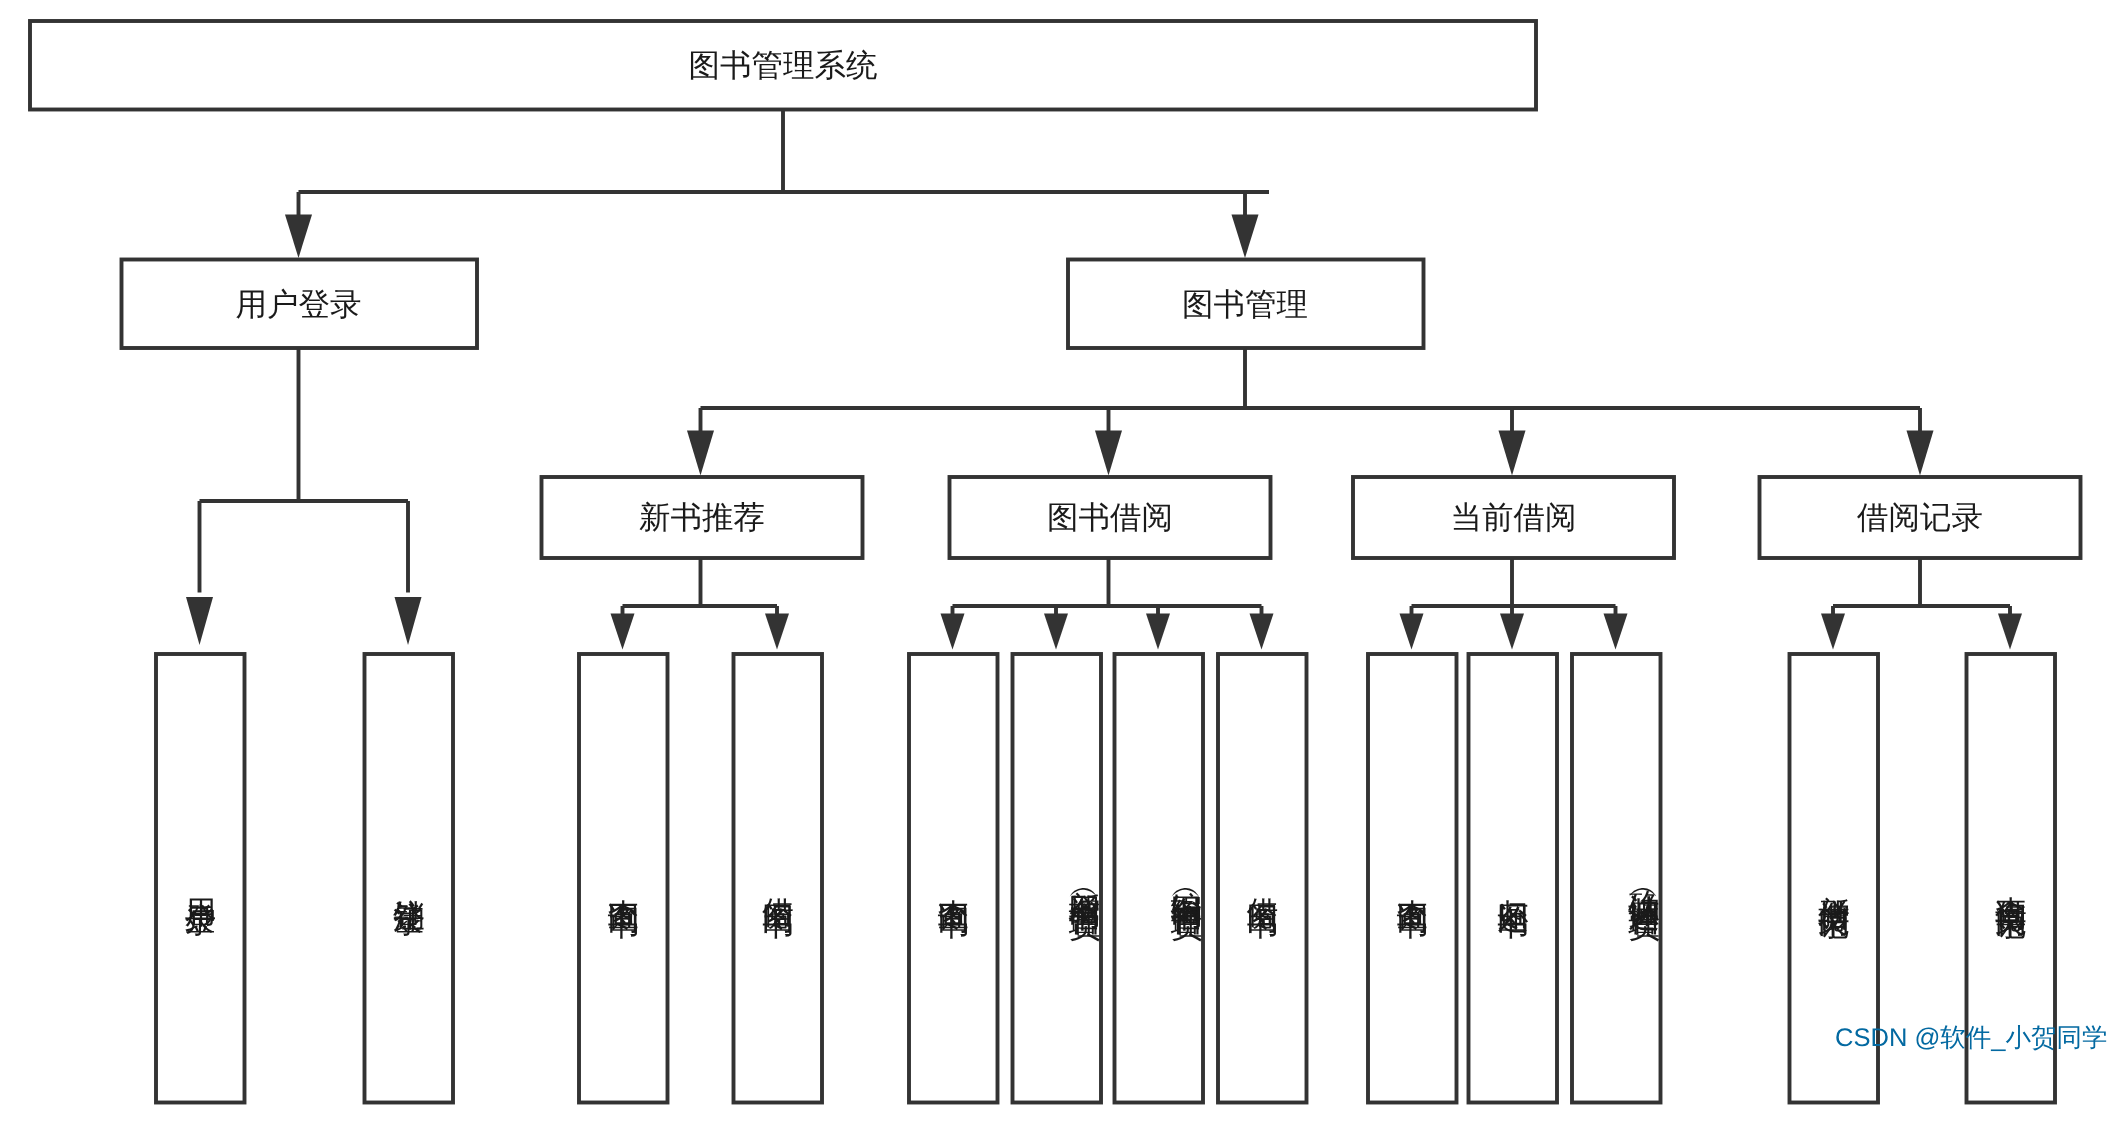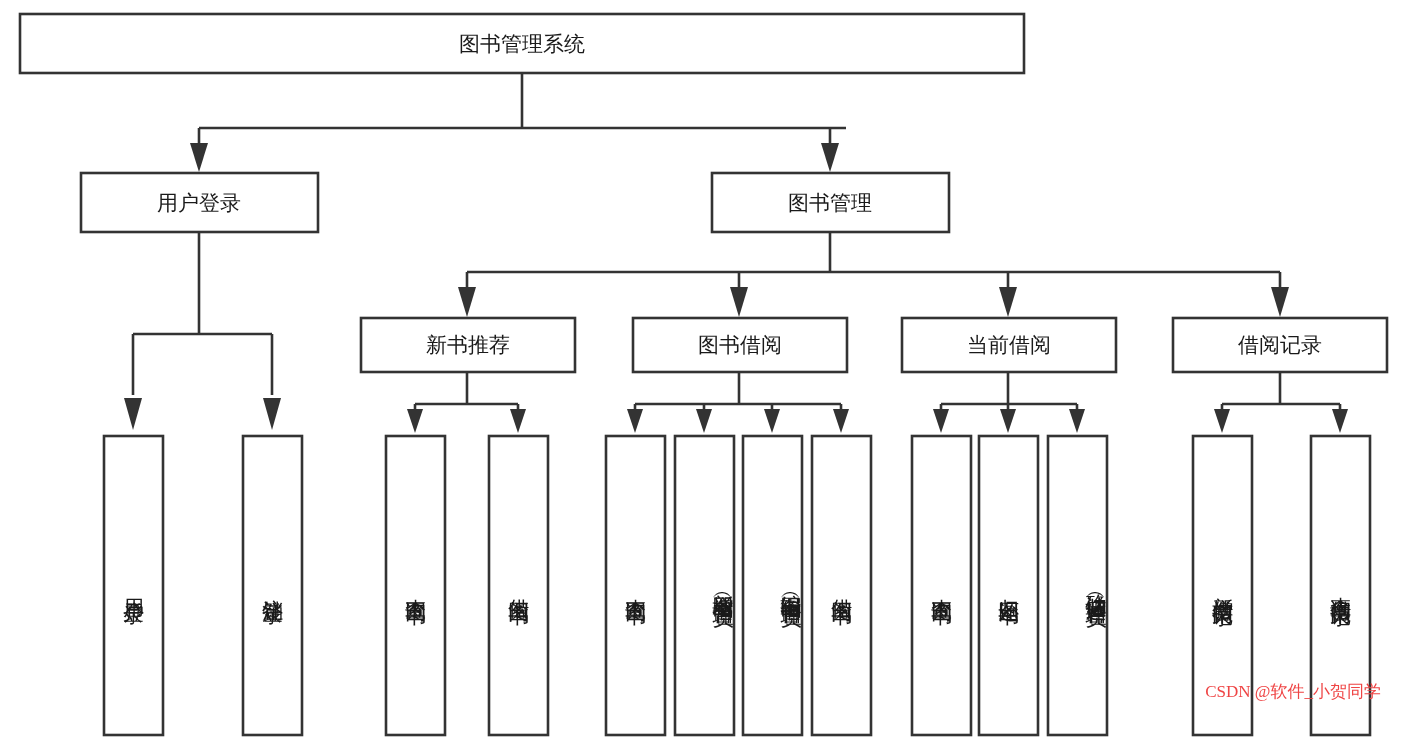--- a/index.html
+++ b/index.html
@@ -60,25 +60,25 @@
     color: #1a1a1a;
     line-height: 1.06;
     letter-spacing: 2px;
     white-space: nowrap;
     text-align: center;
     pointer-events: none;
     user-select: none;
   }
   .watermark {
     position: absolute;
-    right: 24px;
+    right: 0;
     bottom: 6px;
-    font-family: Liberation Serif, serif;
+    font-family: Liberation Sans, sans-serif;
     font-size: 17px;
-    color: #ef4444;
+    color: #0369a1;
     white-space: nowrap;
     user-select: none;
   }
 </style>
 </head>
 <body>
 
 <div id="diagram-root">
 
   <svg id="flow-svg" viewBox="0 0 1405 747" xmlns="http://www.w3.org/2000/svg">

